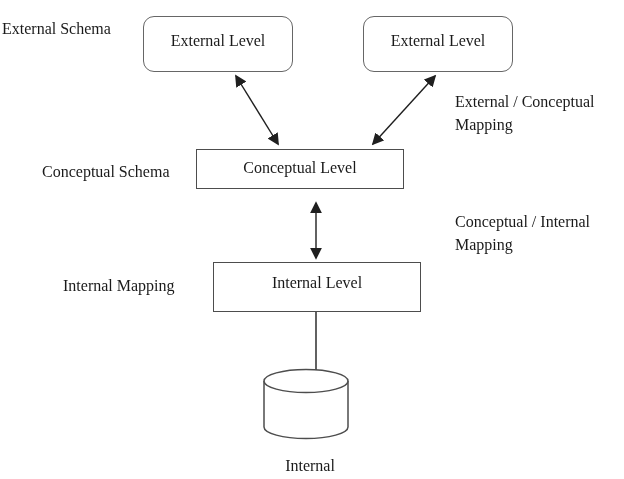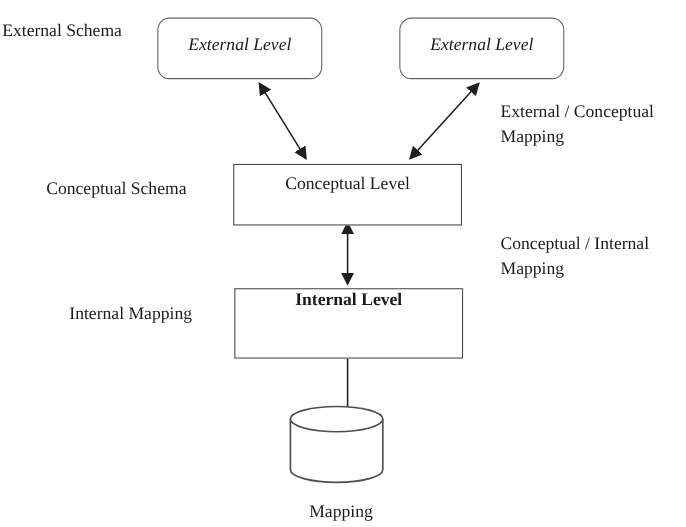--- a/index.html
+++ b/index.html
@@ -31,26 +31,25 @@
     display: flex;
     justify-content: center;
     align-items: flex-start;
     font-size: 16px;
     line-height: 19px;
     color: #1a1a1a;
   }
   .node.rounded {
     border-radius: 11px;
     border-color: #666666;
-    font-style: italic;
   }
   .node.ext-1   { left: 143px; top: 16px;  width: 150px; height: 56px; padding-top: 14px; }
   .node.ext-2   { left: 363px; top: 16px;  width: 150px; height: 56px; padding-top: 14px; }
-  .node.concept { left: 212px; top: 149px; width: 208px; height: 56px; padding-top: 8px;  border-color: #4d4d4d; }
-  .node.intern  { left: 213px; top: 262px; width: 208px; height: 64px; border-color: #4d4d4d; font-weight: bold; }
+  .node.concept { left: 196px; top: 149px; width: 208px; height: 40px; padding-top: 8px;  border-color: #4d4d4d; }
+  .node.intern  { left: 213px; top: 262px; width: 208px; height: 50px; padding-top: 10px; border-color: #4d4d4d; }
   .lbl {
     position: absolute;
     font-size: 16px;
     line-height: 23px;
     white-space: nowrap;
     color: #1a1a1a;
   }
   .lbl.external-schema   { left: 2px;   top: 17px; }
   .lbl.conceptual-schema { left: 42px;  top: 160px; }
   .lbl.internal-schema   { left: 63px;  top: 274px; }
@@ -113,15 +112,15 @@
   <div class="lbl external-schema">External Schema</div>
 
   <div class="lbl conceptual-schema">Conceptual Schema</div>
 
   <div class="lbl internal-schema">Internal Mapping</div>
 
   <div class="lbl mapping ext-conc-mapping">External / Conceptual Mapping</div>
 
   <div class="lbl mapping conc-int-mapping">Conceptual / Internal Mapping</div>
 
-  <div class="lbl database-label">Mapping</div>
+  <div class="lbl database-label">Internal</div>
 
 </div>
 
 </body></html>

